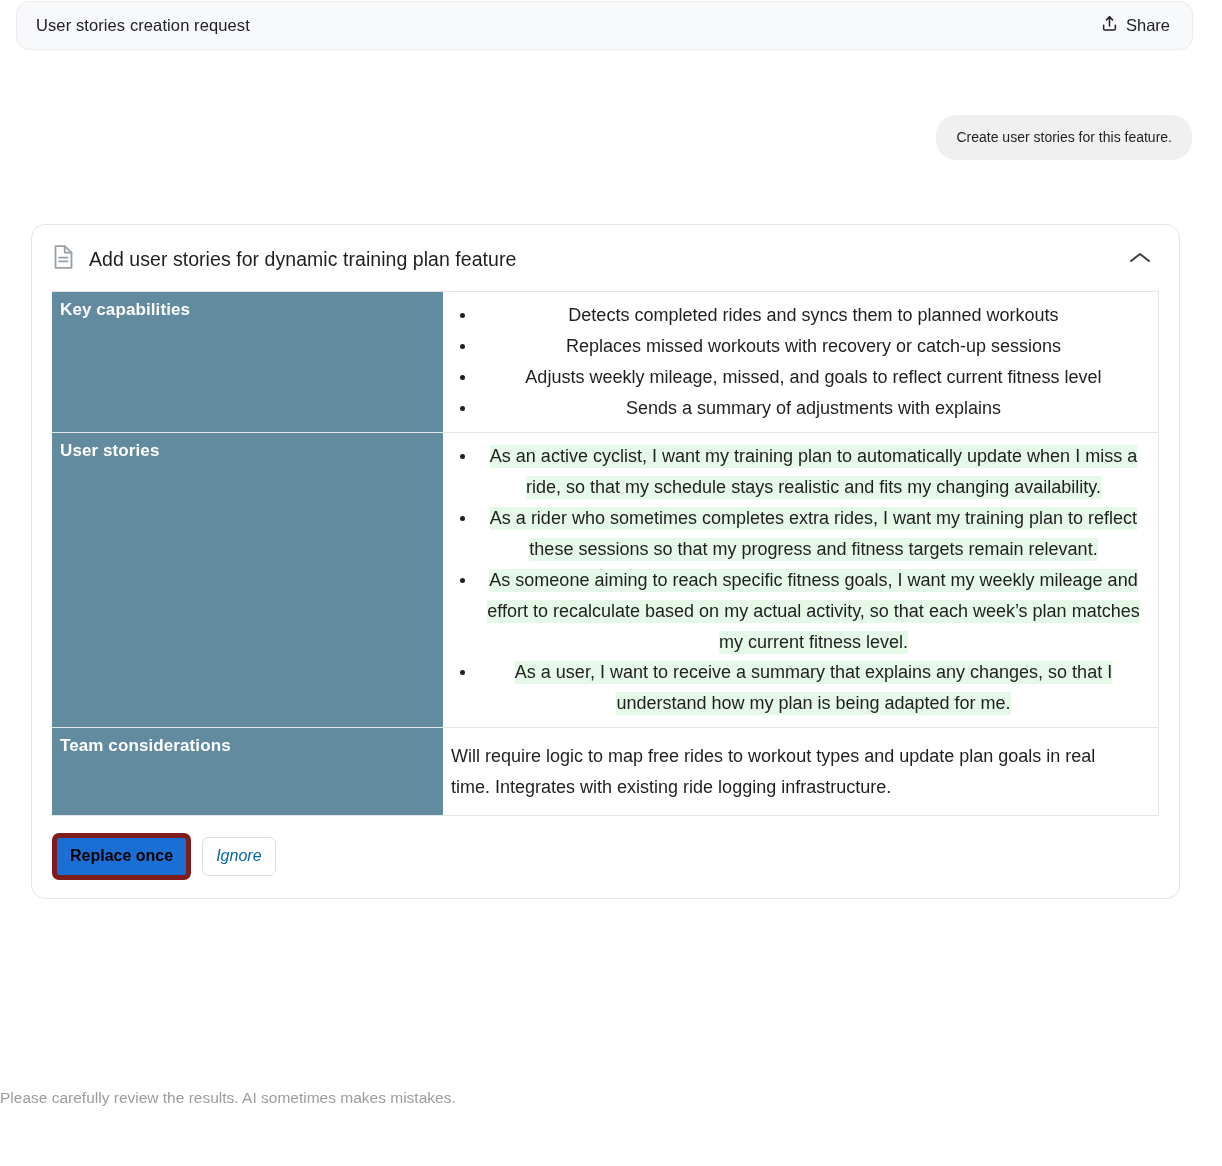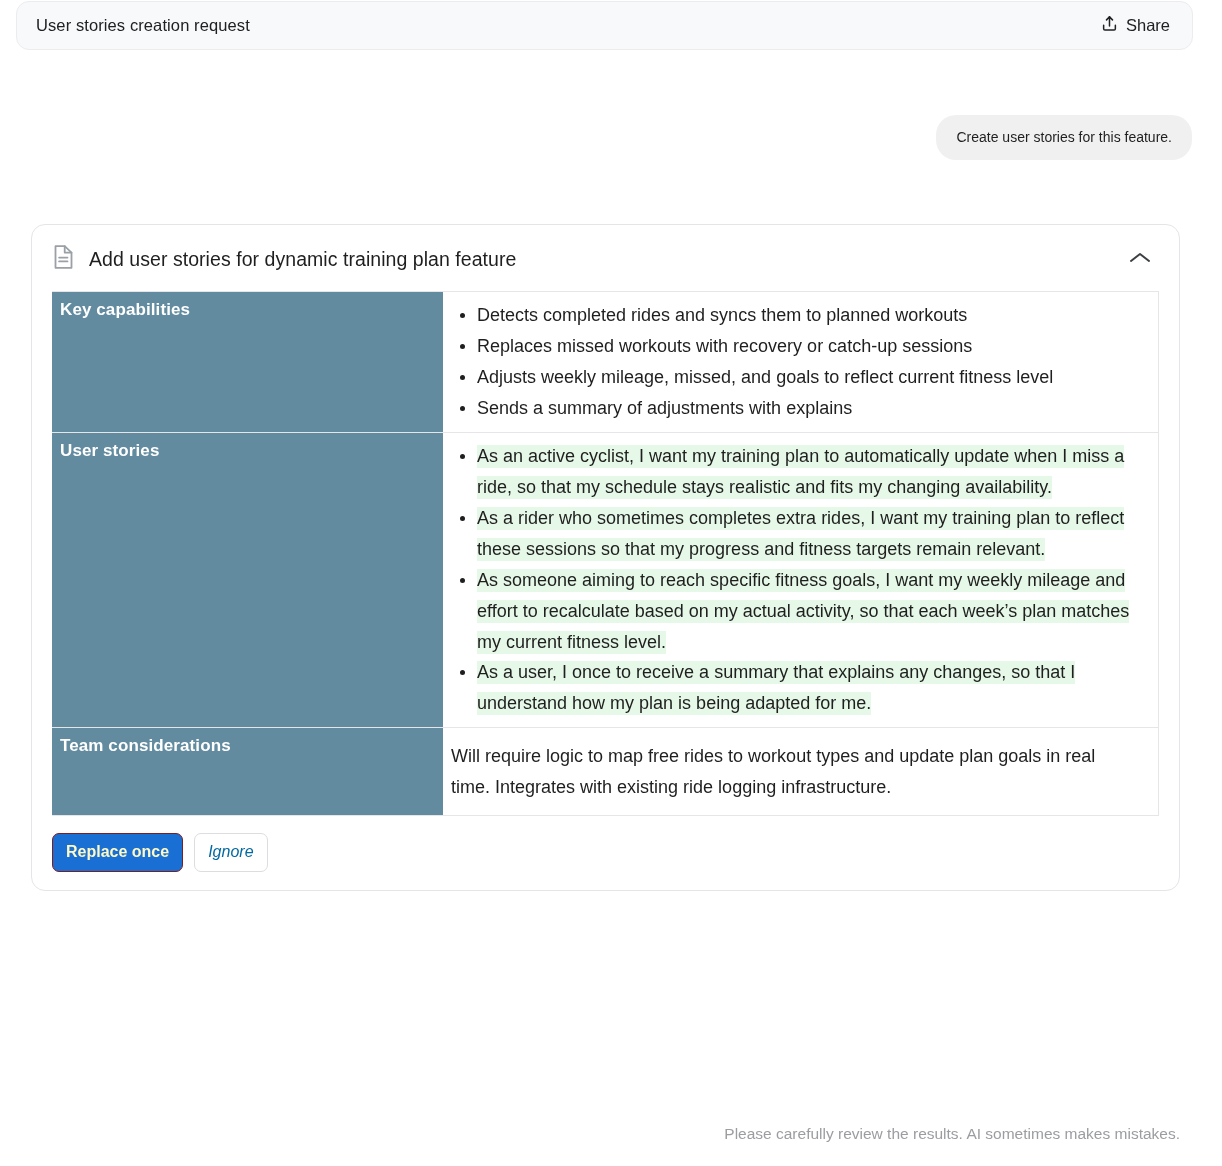--- a/index.html
+++ b/index.html
@@ -141,20 +141,21 @@
   }
   .td-cell ul {
     margin: 0;
     padding: 0 0 0 26px;
     list-style: none;
   }
   .td-cell ul li {
     position: relative;
     margin: 0 0 0 0;
     padding: 0;
+    text-align: center;
   }
   .td-cell ul li::before {
     content: "";
     position: absolute;
     left: -17px;
     top: 13px;
     width: 5px;
     height: 5px;
     border-radius: 50%;
     background: #1f1f1f;
@@ -181,43 +182,41 @@
   }
   .btn {
     font-family: "Liberation Sans", sans-serif;
     font-size: 16px;
     border-radius: 7px;
     cursor: pointer;
     line-height: 1;
   }
   .btn-primary {
     background: #1a6fd4;
-    color: #fef9c3;
-    border: 1px solid #7f1d1d;
+    color: #000000;
+    border: 5px solid #7f1d1d;
     padding: 10px 13px 11px 13px;
     font-weight: bold;
   }
   .btn-secondary {
     background: #ffffff;
     color: #0369a1;
     border: 1px solid #dcdde0;
     padding: 10px 13px 11px 13px;
     font-style: italic;
   }
 
   
   .footer {
     position: absolute;
     left: 0;
     top: 1089px;
     width: 1180px;
-    text-align: right;
     font-size: 15.5px;
     color: #9b9da1;
-    margin-top: 36px;
   }
 </style>
 </head>
 <body>
 
 <div class="topbar">
   <div class="topbar-title">User stories creation request</div>
   <div class="topbar-spacer"></div>
   <div class="share-btn">
     <span class="share-icon">
@@ -271,21 +270,21 @@
         </td>
       </tr>
 
       <tr>
         <td class="th-cell">User stories</td>
         <td class="td-cell">
           <ul>
             <li><span class="hl">As an active cyclist, I want my training plan to automatically update when I miss a ride, so that my schedule stays realistic and fits my changing availability.</span></li>
             <li><span class="hl">As a rider who sometimes completes extra rides, I want my training plan to reflect these sessions so that my progress and fitness targets remain relevant.</span></li>
             <li><span class="hl">As someone aiming to reach specific fitness goals, I want my weekly mileage and effort to recalculate based on my actual activity, so that each week’s plan matches my current fitness level.</span></li>
-            <li><span class="hl">As a user, I once to receive a summary that explains any changes, so that I understand how my plan is being adapted for me.</span></li>
+            <li><span class="hl">As a user, I want to receive a summary that explains any changes, so that I understand how my plan is being adapted for me.</span></li>
           </ul>
         </td>
       </tr>
 
       <tr>
         <td class="th-cell">Team considerations</td>
         <td class="td-cell">
           <p class="para">Will require logic to map free rides to workout types and update plan goals in real time. Integrates with existing ride logging infrastructure.</p>
         </td>
       </tr>

